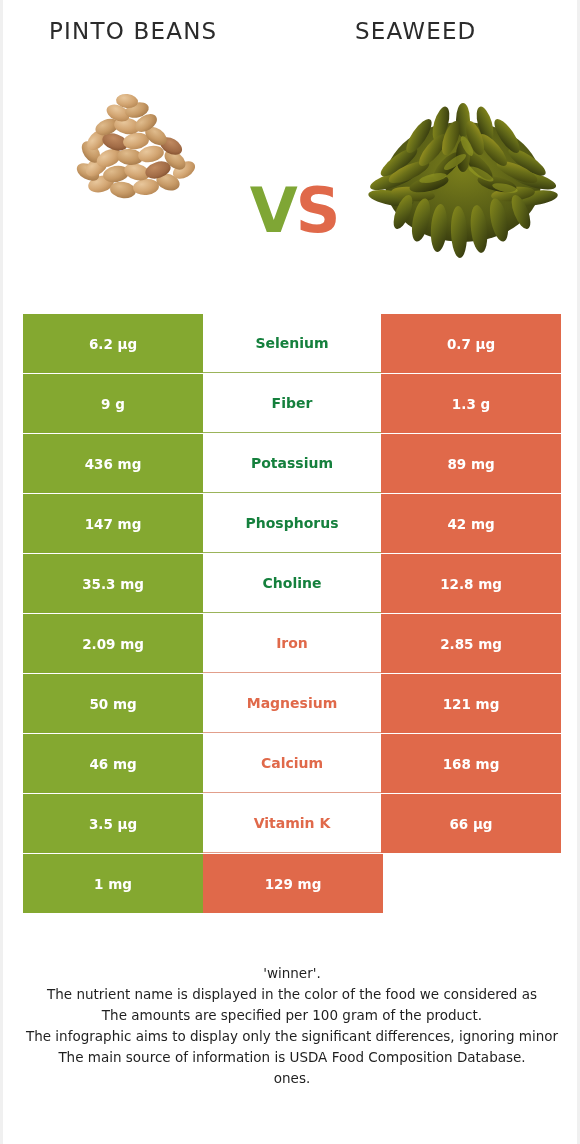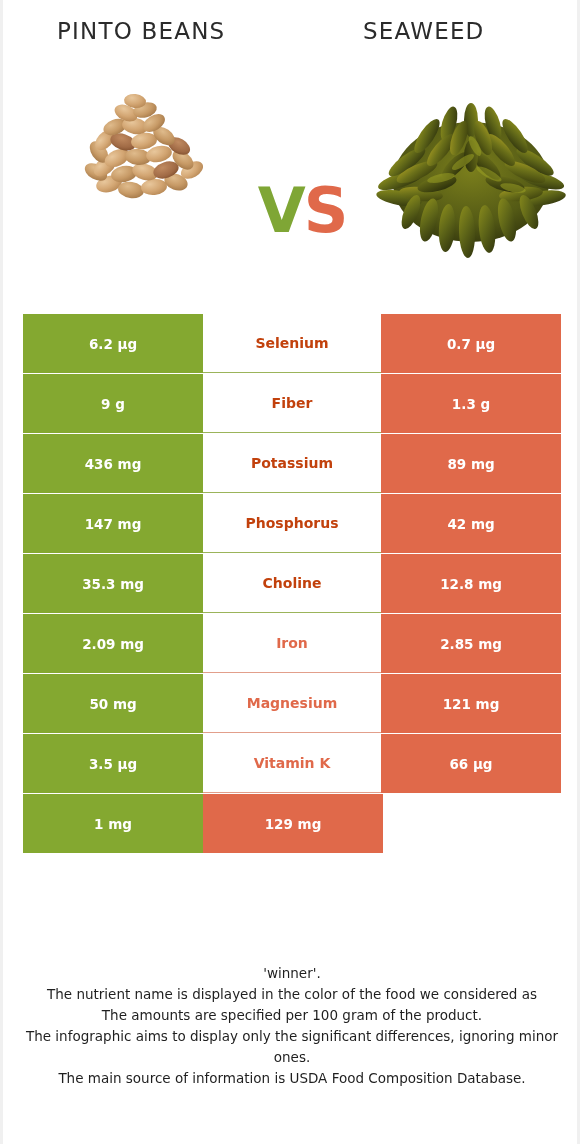--- a/index.html
+++ b/index.html
@@ -15,21 +15,20 @@
     position: relative;
   }
   .page {
     width: 580px;
     height: 1144px;
     position: relative;
     background: #ffffff;
     box-sizing: border-box;
     border-left: 3px solid #f0f0f0;
     border-right: 3px solid #f0f0f0;
-    padding-left: 8px;
   }
 
   
   .header {
     position: relative;
     height: 62px;
   }
   .food-title {
     position: absolute;
     top: 18px;
@@ -101,21 +100,21 @@
     width: 178px;
     background: #ffffff;
     font-size: 14px;
     font-weight: 600;
   }
   .cell-right {
     width: 180px;
     background: #e0694a;
     color: #ffffff;
   }
-  .cell-mid.win-green  { color: #c2410c; border-bottom: 1px solid #9bb45a; text-align: right; }
+  .cell-mid.win-green  { color: #15803d; border-bottom: 1px solid #9bb45a; text-align: right; }
   .cell-mid.win-orange { color: #e0694a; border-bottom: 1px solid #e29f8b; }
   .row:last-child .cell-mid { border-bottom: none; }
 
   
   .footer {
     position: absolute;
     left: 20px;
     top: 963px;
     width: 538px;
     text-align: center;
@@ -310,32 +309,37 @@
         <div class="cell cell-left">2.09 mg</div>
         <div class="cell cell-mid win-orange">Iron</div>
         <div class="cell cell-right">2.85 mg</div>
       </div>
       <div class="row">
         <div class="cell cell-left">50 mg</div>
         <div class="cell cell-mid win-orange">Magnesium</div>
         <div class="cell cell-right">121 mg</div>
       </div>
       <div class="row">
+        <div class="cell cell-left">46 mg</div>
+        <div class="cell cell-mid win-orange">Calcium</div>
+        <div class="cell cell-right">168 mg</div>
+      </div>
+      <div class="row">
         <div class="cell cell-left">3.5 µg</div>
         <div class="cell cell-mid win-orange">Vitamin K</div>
         <div class="cell cell-right">66 µg</div>
       </div>
       <div class="row">
         <div class="cell cell-left">1 mg</div>
         <div class="cell cell-right">129 mg</div>
       </div>
     </div>
 
   <div class="footer">
     <p>'winner'.</p>
     <p>The nutrient name is displayed in the color of the food we considered as</p>
     <p>The amounts are specified per 100 gram of the product.</p>
     <p>The infographic aims to display only the significant differences, ignoring minor</p>
+    <p>The main source of information is USDA Food Composition Database.</p>
     <p>ones.</p>
-    <p>The main source of information is USDA Food Composition Database.</p>
   </div>
 
 </div>
 
 </body></html>

